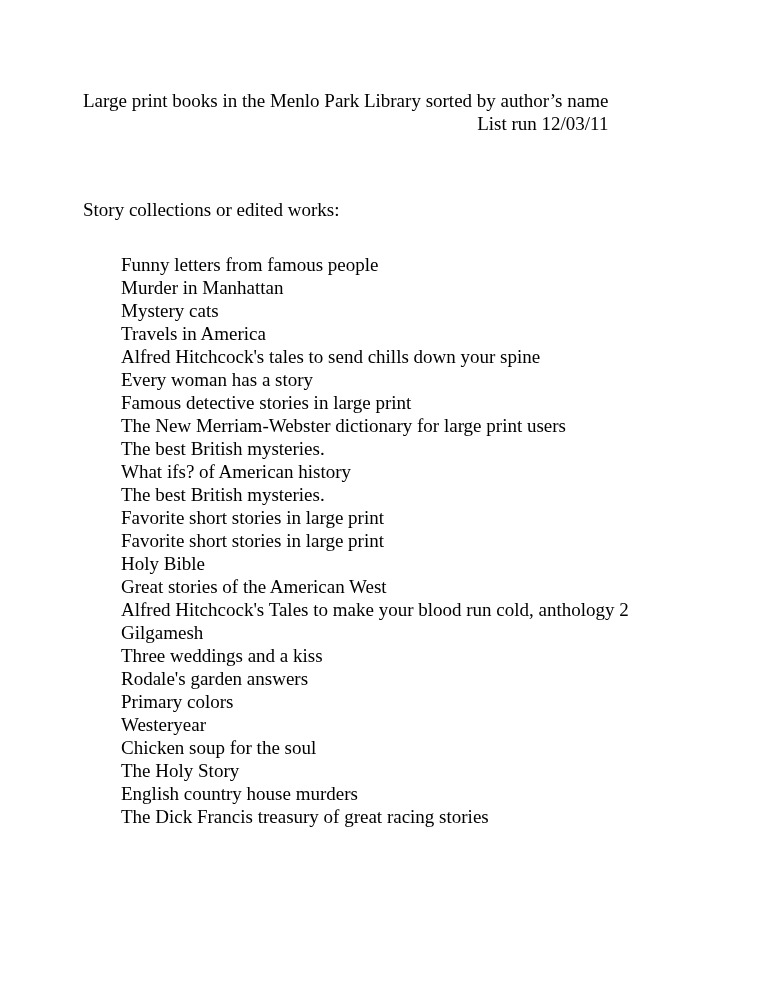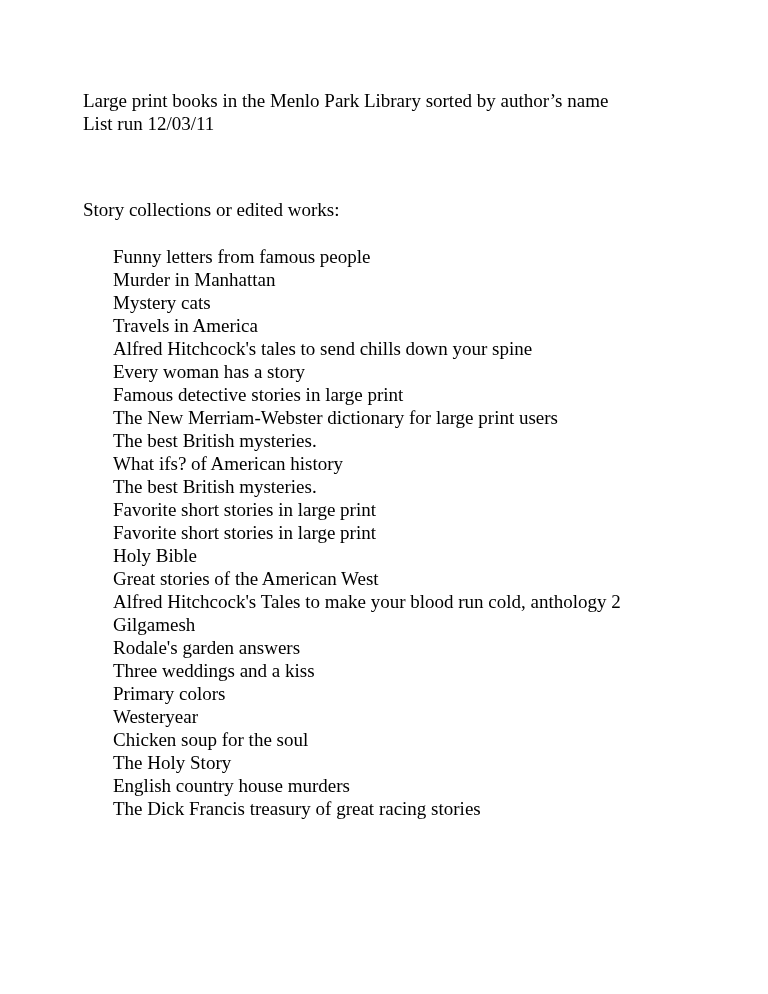--- a/index.html
+++ b/index.html
@@ -22,36 +22,37 @@
       top: 0;
       width: 768px;
       height: 994px;
       background: #ffffff;
     }
     .header {
       position: absolute;
       left: 83px;
       top: 89px;
       line-height: 23px;
+      text-align: right;
     }
     .header div {
       white-space: nowrap;
     }
     .section-heading {
       position: absolute;
       left: 83px;
       top: 198px;
       line-height: 23px;
       white-space: nowrap;
     }
     .book-list {
       position: absolute;
       left: 113px;
       top: 245px;
-      margin: 0;
+      margin: 8px;
       padding: 0;
       list-style: none;
       line-height: 23px;
     }
     .book-list li {
       white-space: nowrap;
       height: 23px;
     }
   </style>
 </head>
@@ -76,22 +77,22 @@
     <li>The New Merriam-Webster dictionary for large print users</li>
     <li>The best British mysteries.</li>
     <li>What ifs? of American history</li>
     <li>The best British mysteries.</li>
     <li>Favorite short stories in large print</li>
     <li>Favorite short stories in large print</li>
     <li>Holy Bible</li>
     <li>Great stories of the American West</li>
     <li>Alfred Hitchcock's Tales to make your blood run cold, anthology 2</li>
     <li>Gilgamesh</li>
+    <li>Three weddings and a kiss</li>
     <li>Rodale's garden answers</li>
-    <li>Three weddings and a kiss</li>
     <li>Primary colors</li>
     <li>Westeryear</li>
     <li>Chicken soup for the soul</li>
     <li>The Holy Story</li>
     <li>English country house murders</li>
     <li>The Dick Francis treasury of great racing stories</li>
   </ul>
 </div>
 
 </body></html>

